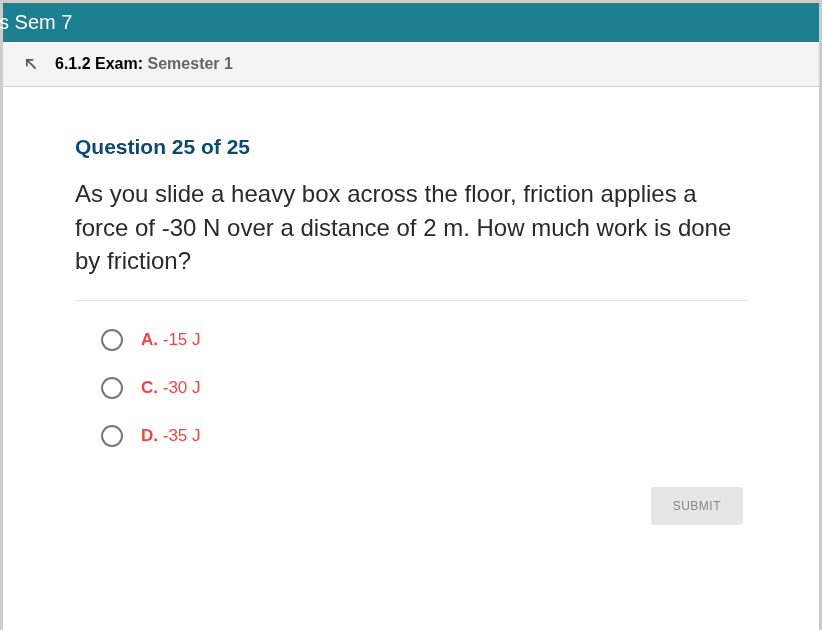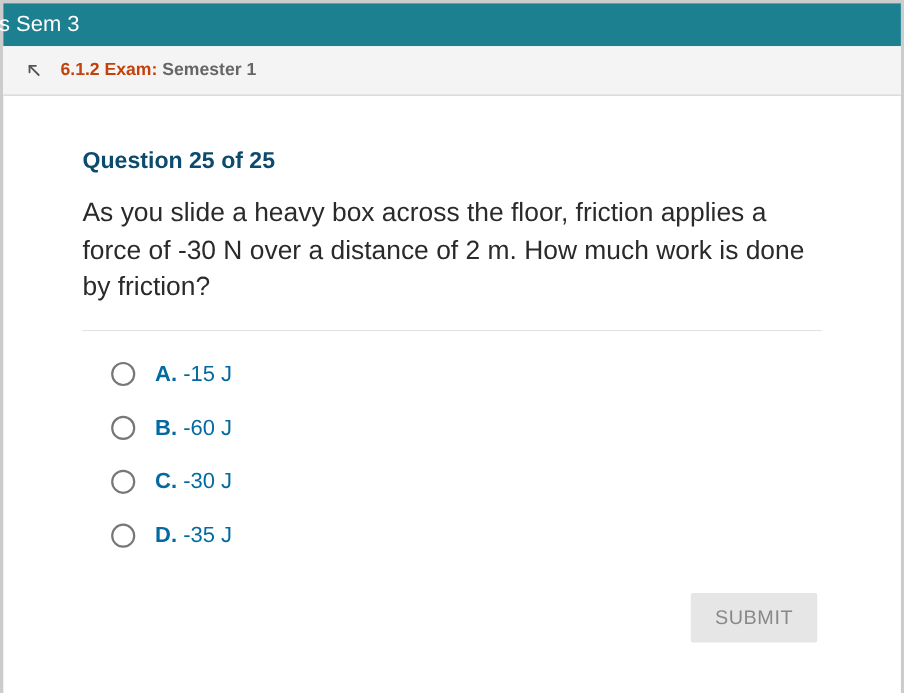--- a/index.html
+++ b/index.html
@@ -50,21 +50,21 @@
       stroke: #555;
       fill: none;
       stroke-width: 2;
     }
     .breadcrumb-text {
       font-size: 16px;
       color: #333;
     }
     .breadcrumb-text .bold {
       font-weight: bold;
-      color: #c2410c;
+      color: #000000;
     }
     .breadcrumb-text .light {
       font-weight: bold;
       color: #666;
     }
     .content {
       padding: 48px 72px 0 72px;
     }
     .question-heading {
       font-weight: bold;
@@ -94,50 +94,50 @@
       cursor: pointer;
     }
     .radio {
       width: 22px;
       height: 22px;
       border: 2px solid #777;
       border-radius: 50%;
       flex-shrink: 0;
     }
     .option-label {
-      font-size: 20px;
-      color: #0369a1;
+      font-size: 17px;
+      color: #ef4444;
     }
     .option-label .letter {
       font-weight: bold;
     }
     .submit-row {
       display: flex;
       justify-content: flex-end;
       padding-right: 4px;
       margin-top: 40px;
     }
     .submit-btn {
       background: #e6e6e6;
       color: #888;
       border: none;
       padding: 12px 22px;
-      font-size: 18px;
+      font-size: 12px;
       font-weight: 500;
       letter-spacing: 0.5px;
       cursor: pointer;
       border-radius: 2px;
     }
   </style>
 </head>
 <body>
 
 <div class="outer-border">
   <div class="header-bar">
-    <span class="header-text">s Sem 3</span>
+    <span class="header-text">s Sem 7</span>
   </div>
 
   <div class="breadcrumb-bar">
     <div class="back-arrow">
         <svg viewBox="0 0 24 24" width="20" height="20">
           <path d="M14 7 L7 7 L7 14" stroke="#555" stroke-width="2" fill="none" stroke-linecap="round" stroke-linejoin="round"></path>
           <path d="M7 7 L17 17" stroke="#555" stroke-width="2" fill="none" stroke-linecap="round"></path>
         </svg>
       </div>
     <div class="breadcrumb-text">
@@ -156,26 +156,20 @@
     <div class="options">
       <div class="option">
         <div class="radio"></div>
         <div class="option-label">
           <span class="letter">A.</span><span> -15 J</span>
         </div>
       </div>
       <div class="option">
         <div class="radio"></div>
         <div class="option-label">
-          <span class="letter">B.</span><span> -60 J</span>
-        </div>
-      </div>
-      <div class="option">
-        <div class="radio"></div>
-        <div class="option-label">
           <span class="letter">C.</span><span> -30 J</span>
         </div>
       </div>
       <div class="option">
         <div class="radio"></div>
         <div class="option-label">
           <span class="letter">D.</span><span> -35 J</span>
         </div>
       </div>
     </div>

